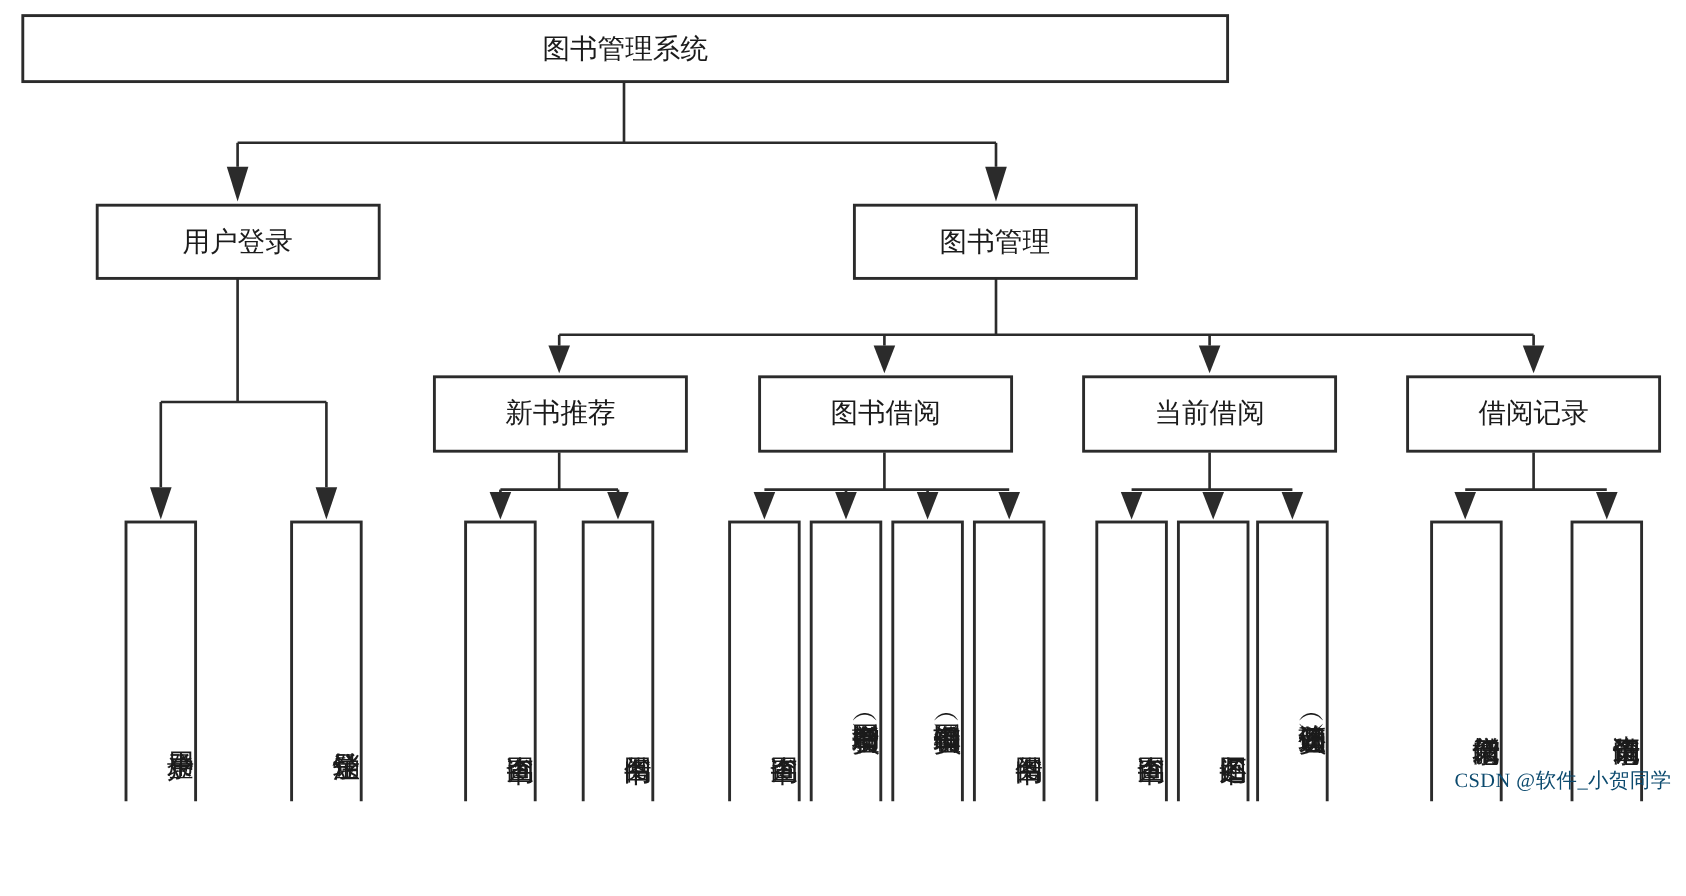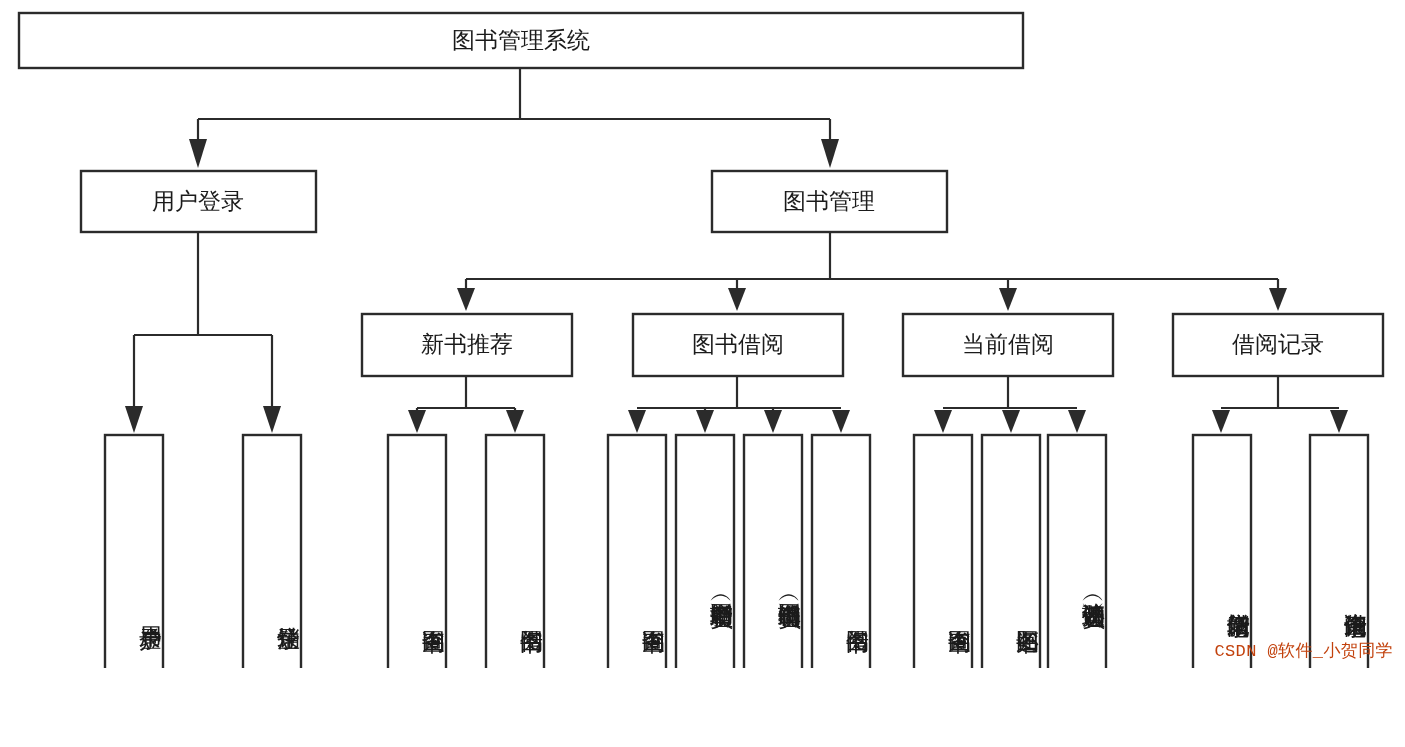--- a/index.html
+++ b/index.html
@@ -59,23 +59,23 @@
     letter-spacing: 0.5px;
     display: flex;
     align-items: flex-start;
     justify-content: center;
     pointer-events: none;
   }
   .watermark {
     position: absolute;
     right: 12px;
     bottom: 6px;
-    font-family: Liberation Mono, monospace;
+    font-family: Liberation Serif, serif;
     font-size: 17px;
-    color: #c2410c;
+    color: #0c4a6e;
     white-space: nowrap;
     letter-spacing: 0.4px;
   }
 </style>
 </head>
 <body>
 
 <div id="diagram-root">
 
   <svg class="diagram-canvas" viewBox="0 0 1405 747">

